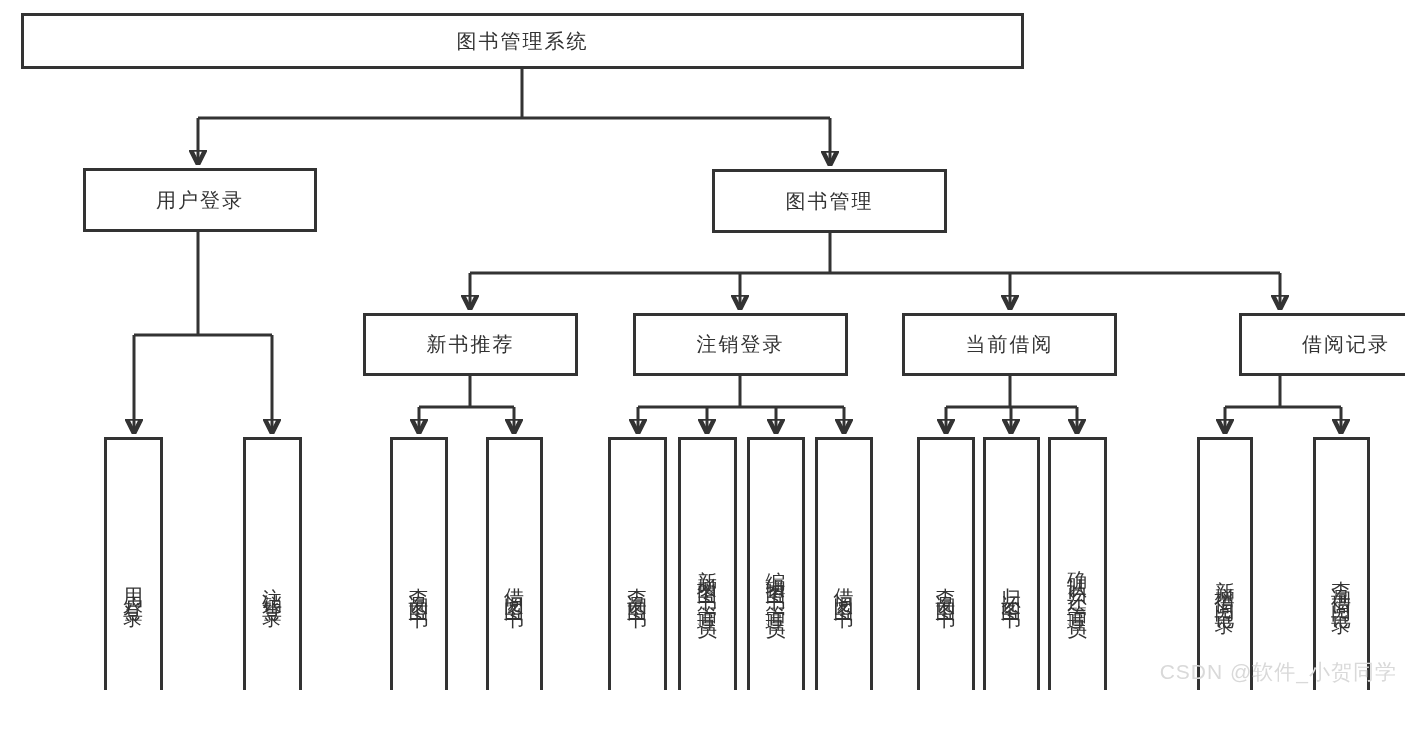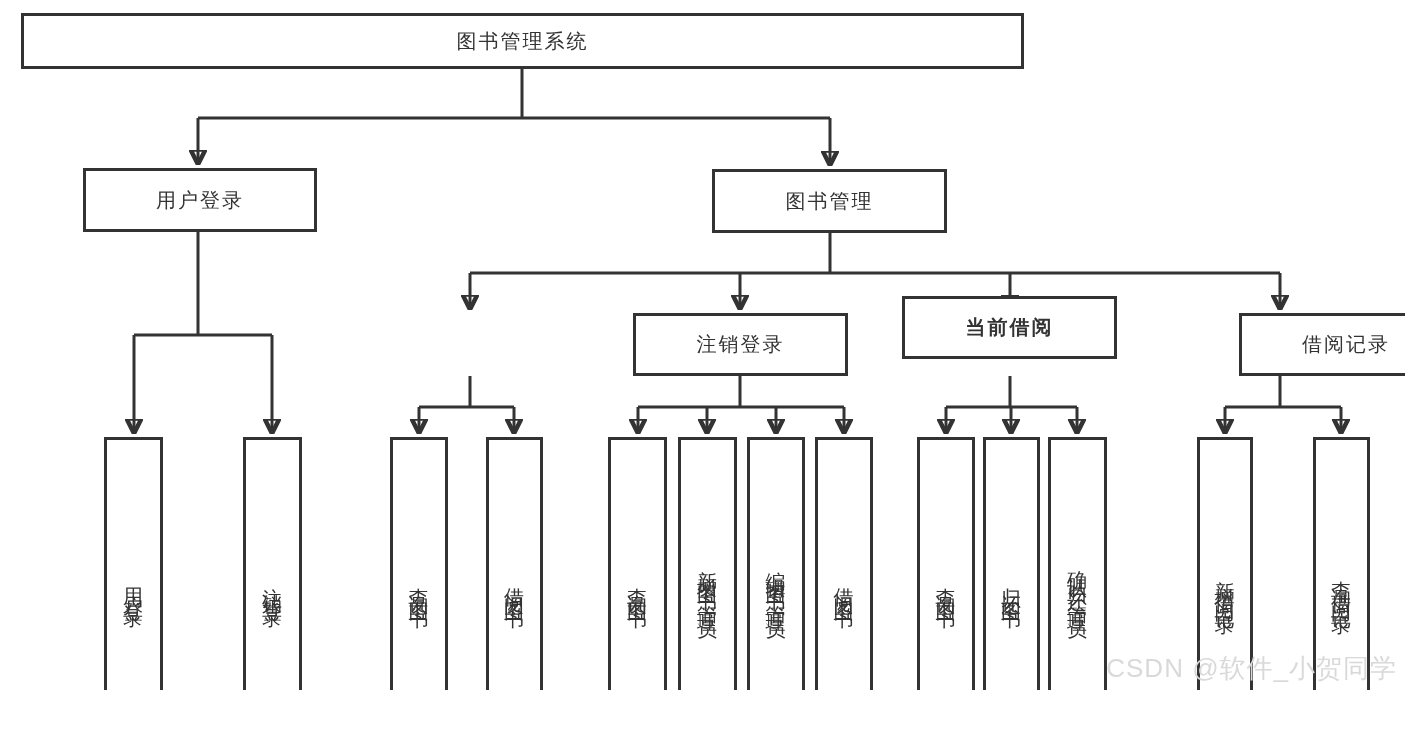--- a/index.html
+++ b/index.html
@@ -51,21 +51,21 @@
     font-size: 20px;
     letter-spacing: 7px;
     line-height: 1;
     white-space: nowrap;
   }
   .watermark {
     position: absolute;
     right: 8px;
     bottom: 4px;
     z-index: 3;
-    font-size: 26px;
+    font-size: 21px;
     color: var(--watermark, #d9d9d9);
     letter-spacing: 1px;
     white-space: nowrap;
   }
 </style>
 </head>
 <body>
 
 <div class="stage">
 
@@ -114,24 +114,27 @@
     <span class="hlabel">图书管理系统</span>
   </div>
 
   <div class="box" style="left:83px; top:168px; width:234px; height:64px;">
     <span class="hlabel">用户登录</span>
   </div>
   <div class="box" style="left:712px; top:169px; width:235px; height:64px;">
     <span class="hlabel">图书管理</span>
   </div>
 
+  <div class="box" style="left:363px; top:313px; width:215px; height:63px;">
+    <span class="hlabel">新书推荐</span>
+  </div>
   <div class="box" style="left:633px; top:313px; width:215px; height:63px;">
     <span class="hlabel">注销登录</span>
   </div>
-  <div class="box" style="left:902px; top:296px; width:215px; height:63px;font-weight:bold;">
+  <div class="box" style="left:902px; top:313px; width:215px; height:63px;">
     <span class="hlabel">当前借阅</span>
   </div>
   <div class="box" style="left:1239px; top:313px; width:214px; height:63px;">
     <span class="hlabel">借阅记录</span>
   </div>
 
   <div class="box" style="left:104px; top:437px; width:59px; height:298px;">
     <span class="vtext">用户登录</span>
   </div>
   <div class="box" style="left:243px; top:437px; width:59px; height:298px;">

